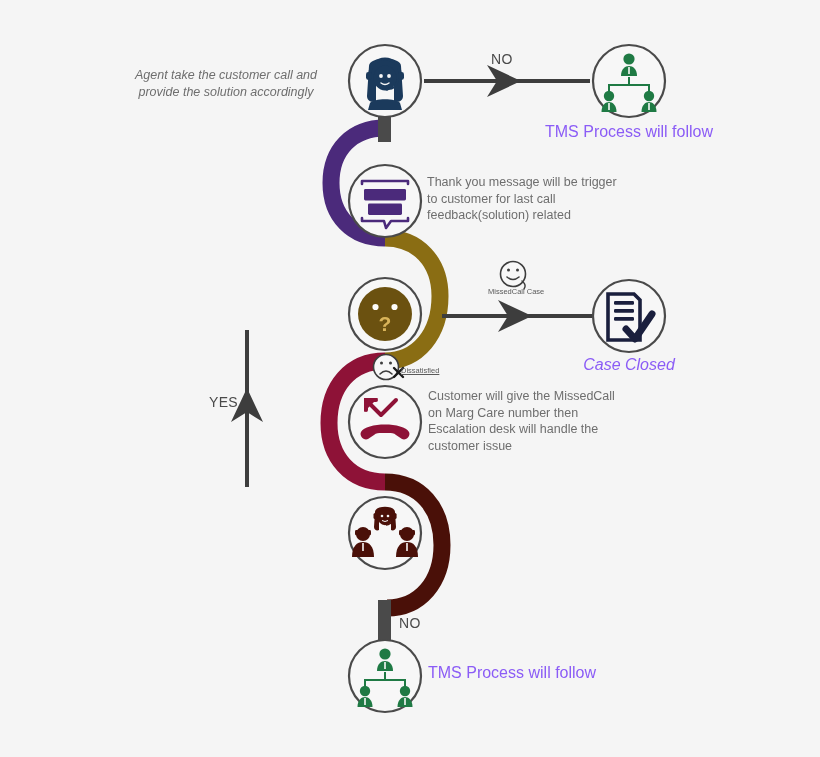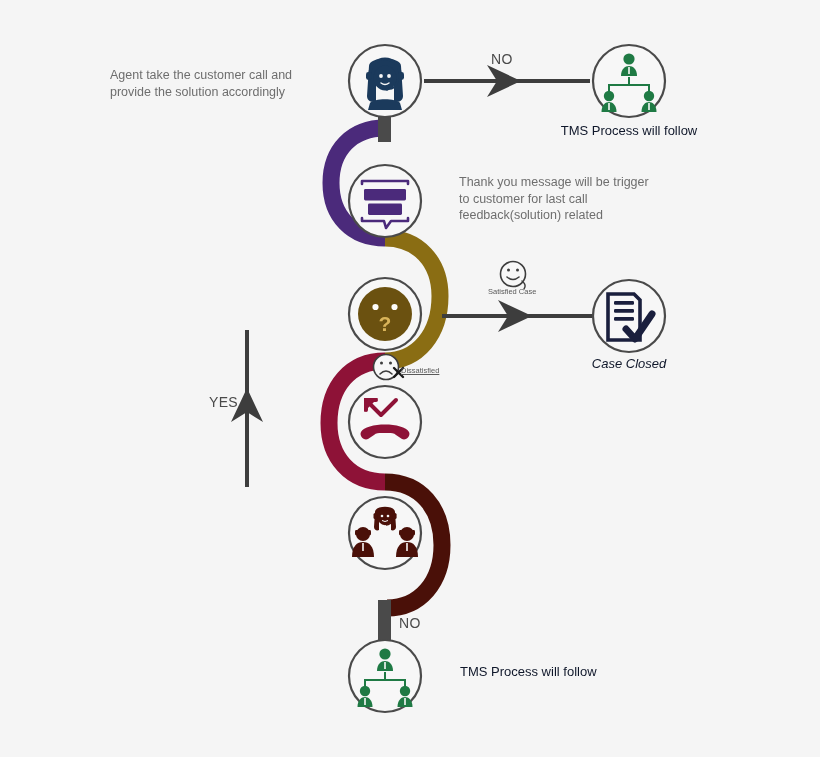--- a/index.html
+++ b/index.html
@@ -23,32 +23,32 @@
     width: 820px;
     height: 757px;
   }
   .txt {
     position: absolute;
     color: #6e6e6e;
     font-size: 12.5px;
     line-height: 16.5px;
     white-space: pre-line;
   }
-  .txt-r { text-align: left; }
-  .txt-l { text-align: left; margin-left: 32px; }
+  .txt-r { text-align: center; font-style: italic; }
+  .txt-l { text-align: left; }
   .lbl-flow {
     position: absolute;
     color: #4a4a4a;
     font-size: 14px;
     letter-spacing: .3px;
   }
   .node-cap {
     position: absolute;
-    color: #0f172a;
-    font-size: 13px;
+    color: #8b5cf6;
+    font-size: 16px;
     text-align: center;
     white-space: nowrap;
   }
   .mini-cap {
     position: absolute;
     color: #5a5a5a;
     font-size: 7.5px;
     white-space: nowrap;
   }
 </style>
@@ -278,26 +278,30 @@
 
   <span class="lbl-flow" style="left:491px; top:51px;">NO</span>
 
   <div class="node-cap" style="left:529px; top:123px; width:200px;">TMS Process will follow</div>
 
   <div class="txt txt-l" style="left:427px; top:174px; width:250px;">Thank you message will be trigger
 to customer for last call
 feedback(solution) related</div>
 
 
-  <span class="mini-cap" style="left:488px; top:287px;">Satisfied Case</span>
+  <span class="mini-cap" style="left:488px; top:287px;">MissedCall Case</span>
 
   <div class="node-cap" style="left:549px; top:356px; width:160px;font-style:italic;">Case Closed</div>
 
   <span class="mini-cap" style="left:401px; top:366px;text-decoration:underline;">Dissatisfied</span>
 
+  <div class="txt txt-l" style="left:428px; top:388px; width:250px;">Customer will give the MissedCall
+on Marg Care number then
+Escalation desk will handle the
+customer issue</div>
 
   <span class="lbl-flow" style="left:209px; top:394px;">YES</span>
 
 
   <span class="lbl-flow" style="left:399px; top:615px;">NO</span>
 
   <div class="node-cap txt-l" style="left:428px; top:664px; width:200px; text-align:left;">TMS Process will follow</div>
 
 </div>
 

